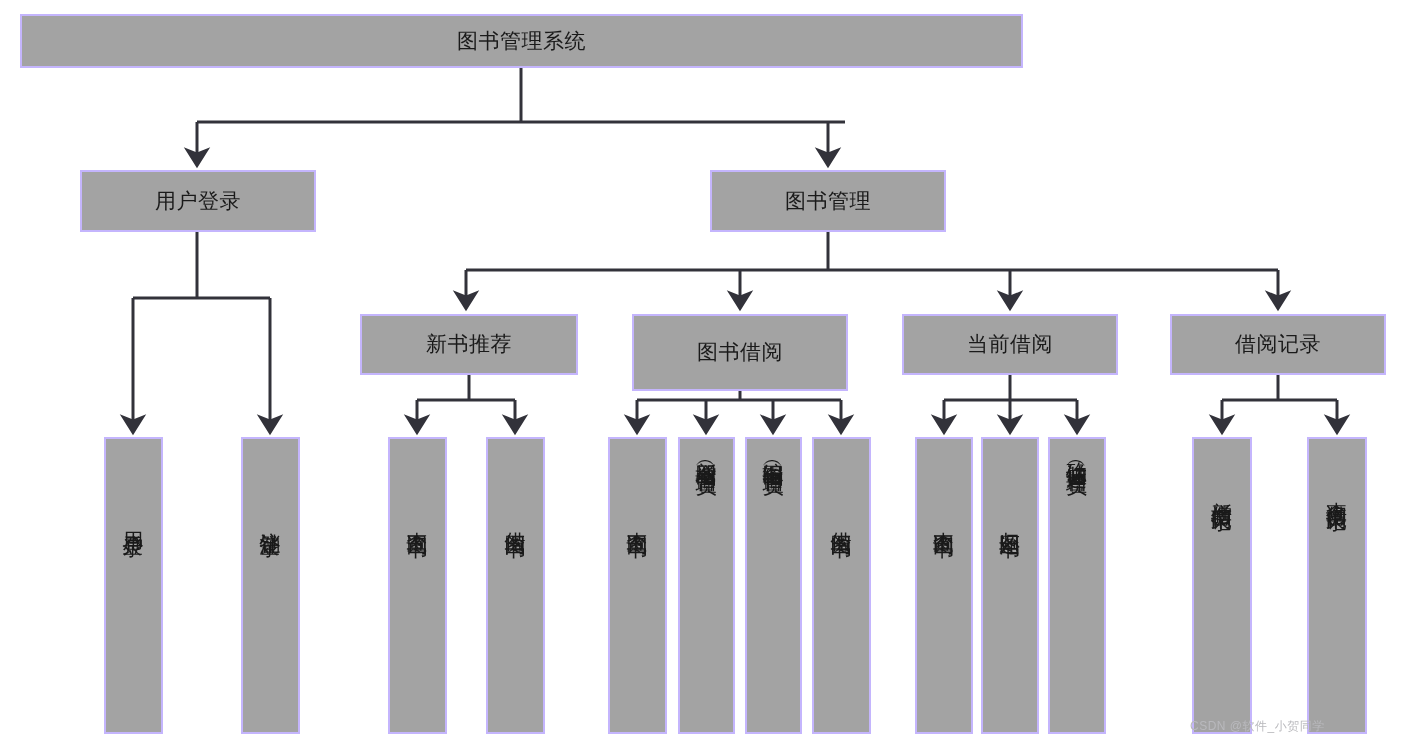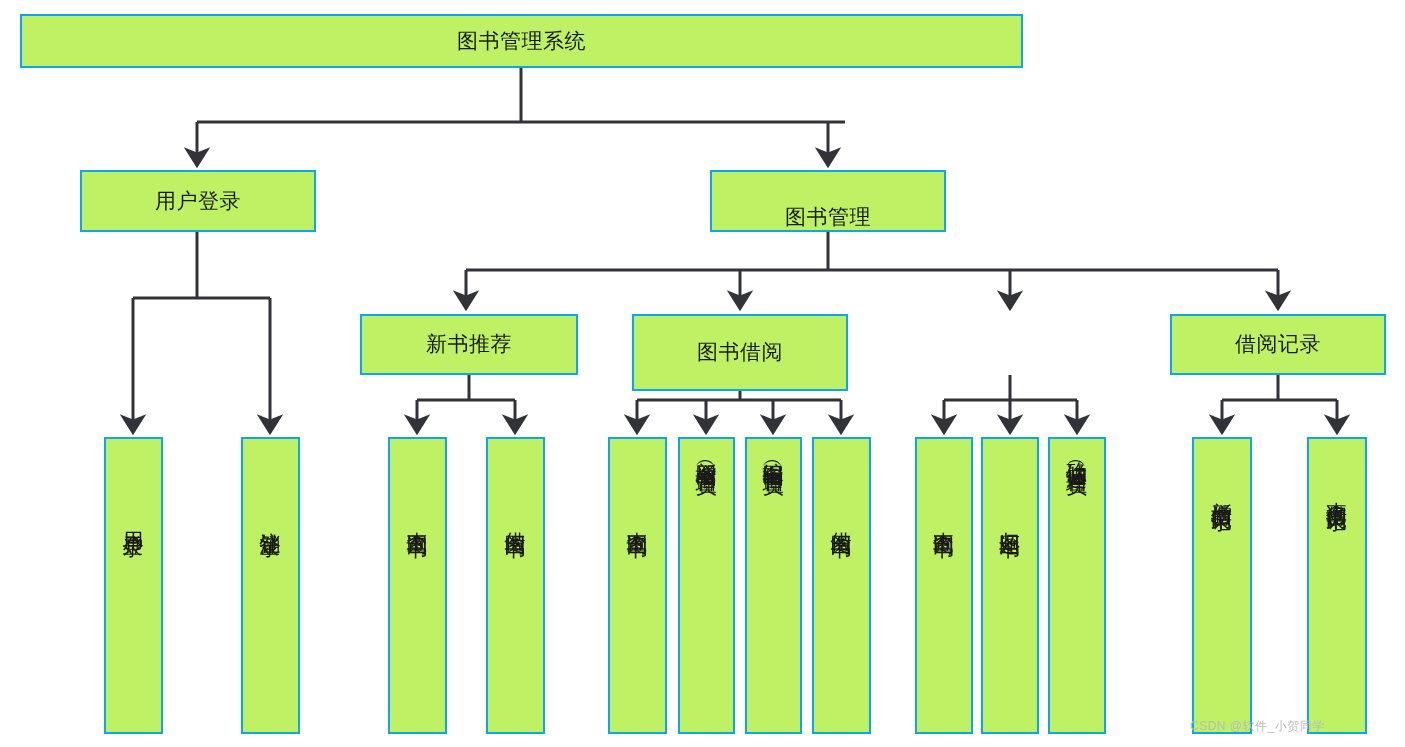--- a/index.html
+++ b/index.html
@@ -20,22 +20,22 @@
   #edges-layer {
     position: absolute;
     left: 0;
     top: 0;
     width: 1405px;
     height: 747px;
   }
   .node {
     position: absolute;
     box-sizing: border-box;
-    background: #bef264;
-    border: 2px solid #0ea5e9;
+    background: #a3a3a3;
+    border: 2px solid #c4b5fd;
     display: flex;
     align-items: center;
     justify-content: center;
     color: #1a1a1a;
   }
   .node-label {
     display: block;
     text-align: center;
     line-height: 1.18;
     white-space: pre;
@@ -122,32 +122,35 @@
   </svg>
 
   <div class="node horizontal" style="left:20px; top:14px; width:1003px; height:54px;">
     <span class="node-label">图书管理系统</span>
   </div>
 
   <div class="node horizontal" style="left:80px; top:170px; width:236px; height:62px;">
     <span class="node-label">用户登录</span>
   </div>
 
-  <div class="node horizontal" style="left:710px; top:170px; width:236px; height:62px;align-items:flex-end;">
+  <div class="node horizontal" style="left:710px; top:170px; width:236px; height:62px;">
     <span class="node-label">图书管理</span>
   </div>
 
   <div class="node horizontal" style="left:360px; top:314px; width:218px; height:61px;">
     <span class="node-label">新书推荐</span>
   </div>
 
   <div class="node horizontal" style="left:632px; top:314px; width:216px; height:77px;">
     <span class="node-label">图书借阅</span>
   </div>
 
+  <div class="node horizontal" style="left:902px; top:314px; width:216px; height:61px;">
+    <span class="node-label">当前借阅</span>
+  </div>
 
   <div class="node horizontal" style="left:1170px; top:314px; width:216px; height:61px;">
     <span class="node-label">借阅记录</span>
   </div>
 
   <div class="node vertical" style="left:104px; top:437px; width:59px; height:297px; padding-top:76px;">
     <span class="node-label">用户登录</span>
   </div>
 
   <div class="node vertical" style="left:241px; top:437px; width:59px; height:297px; padding-top:76px;">

